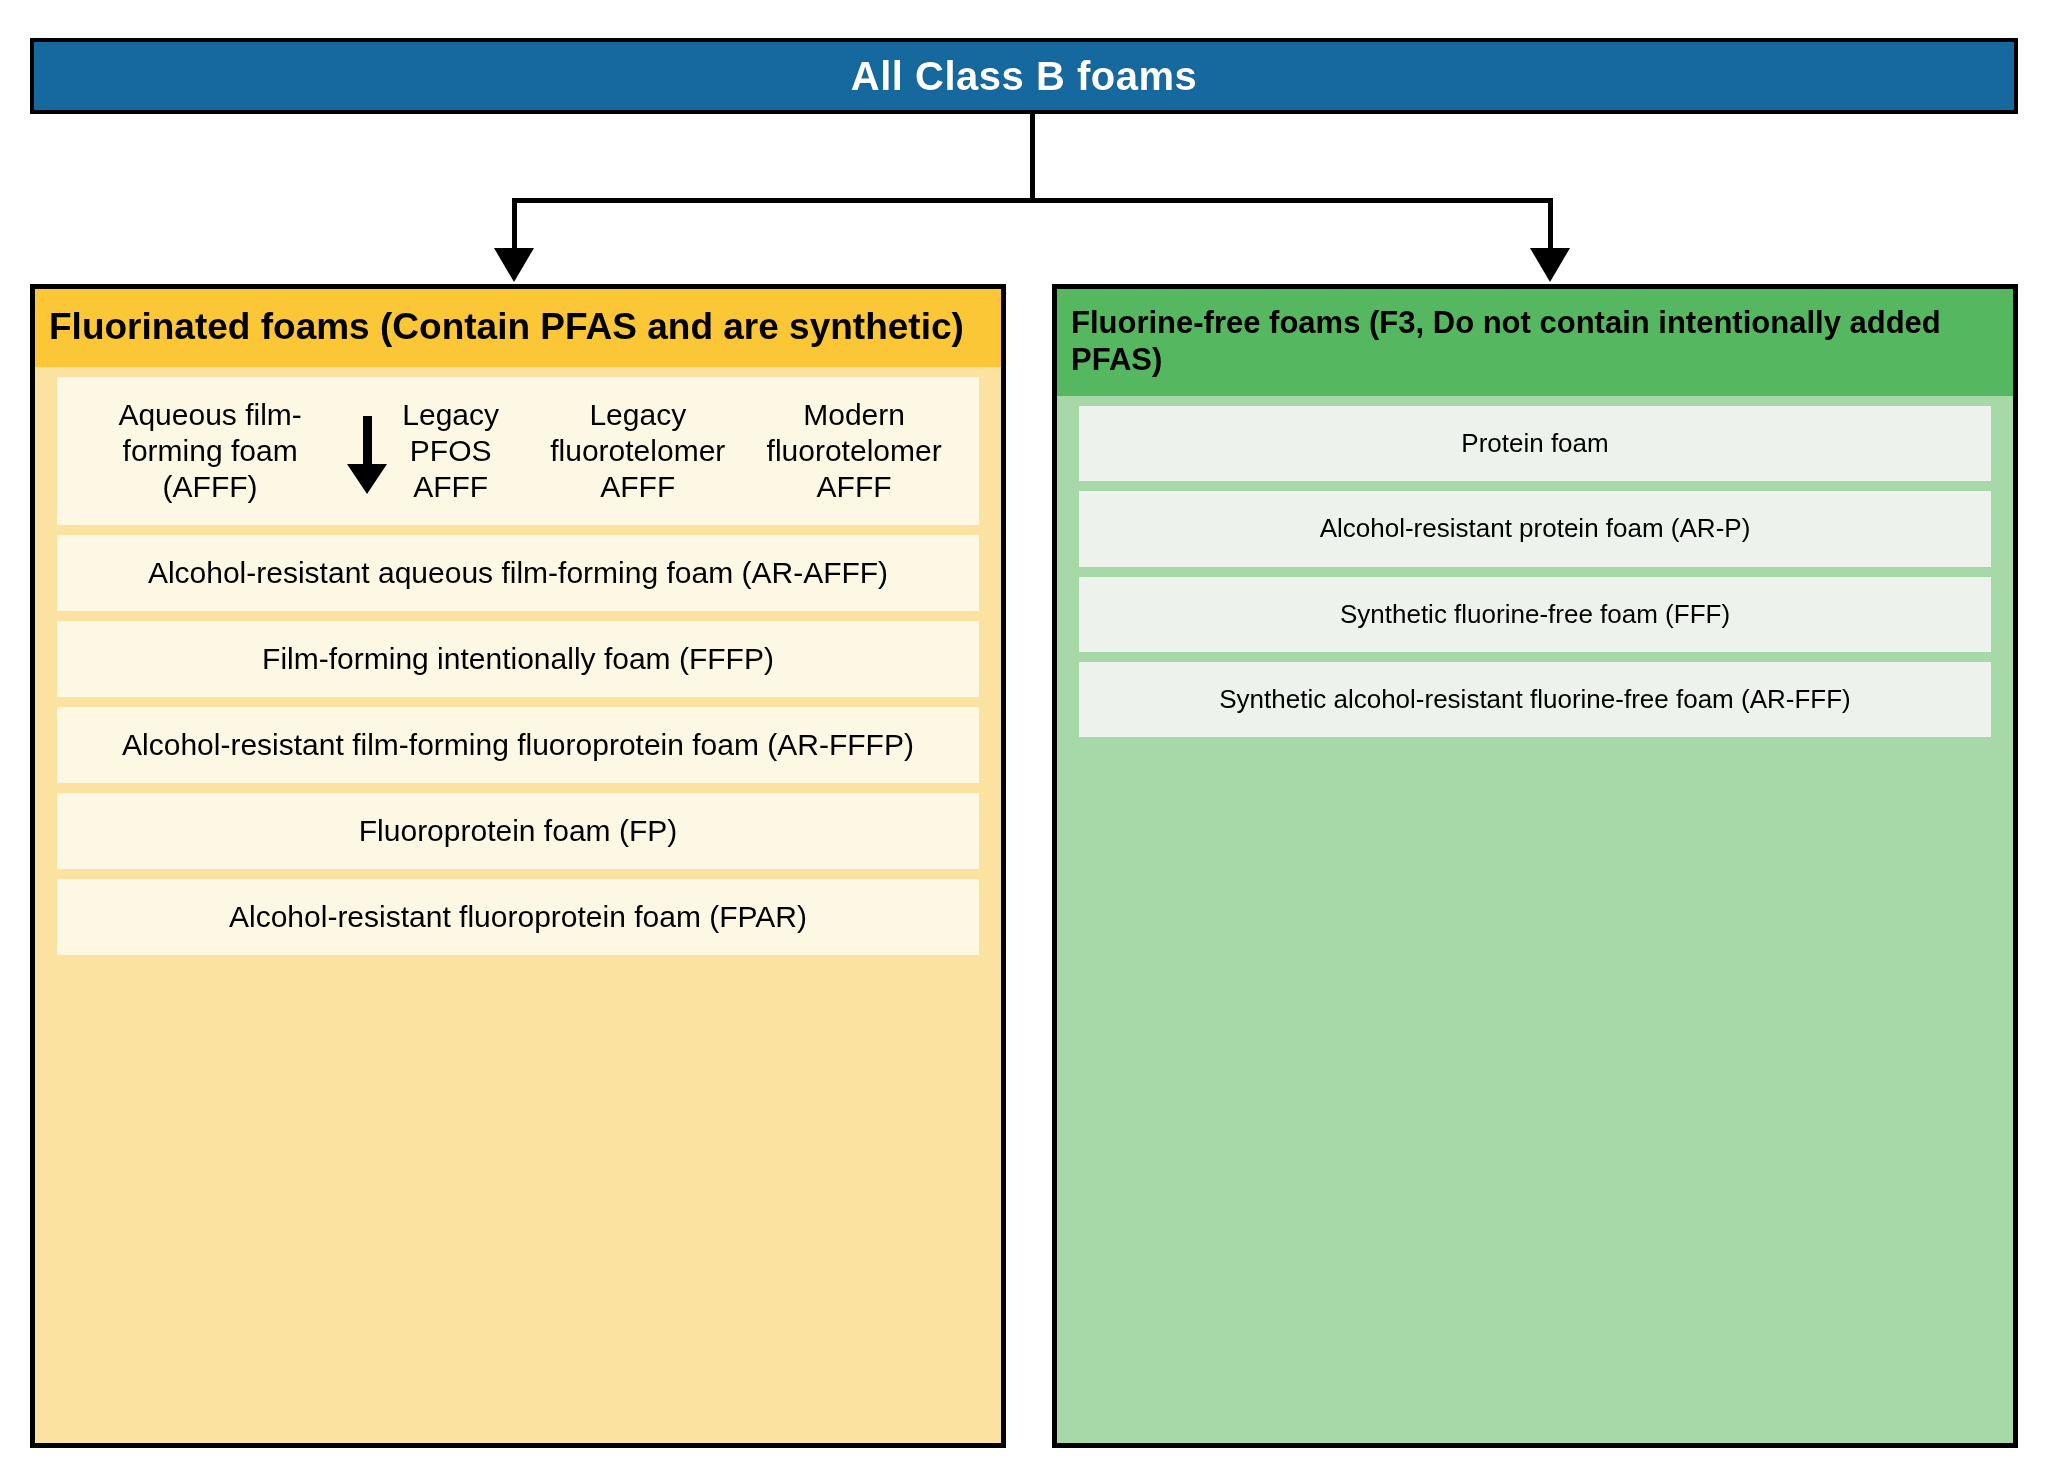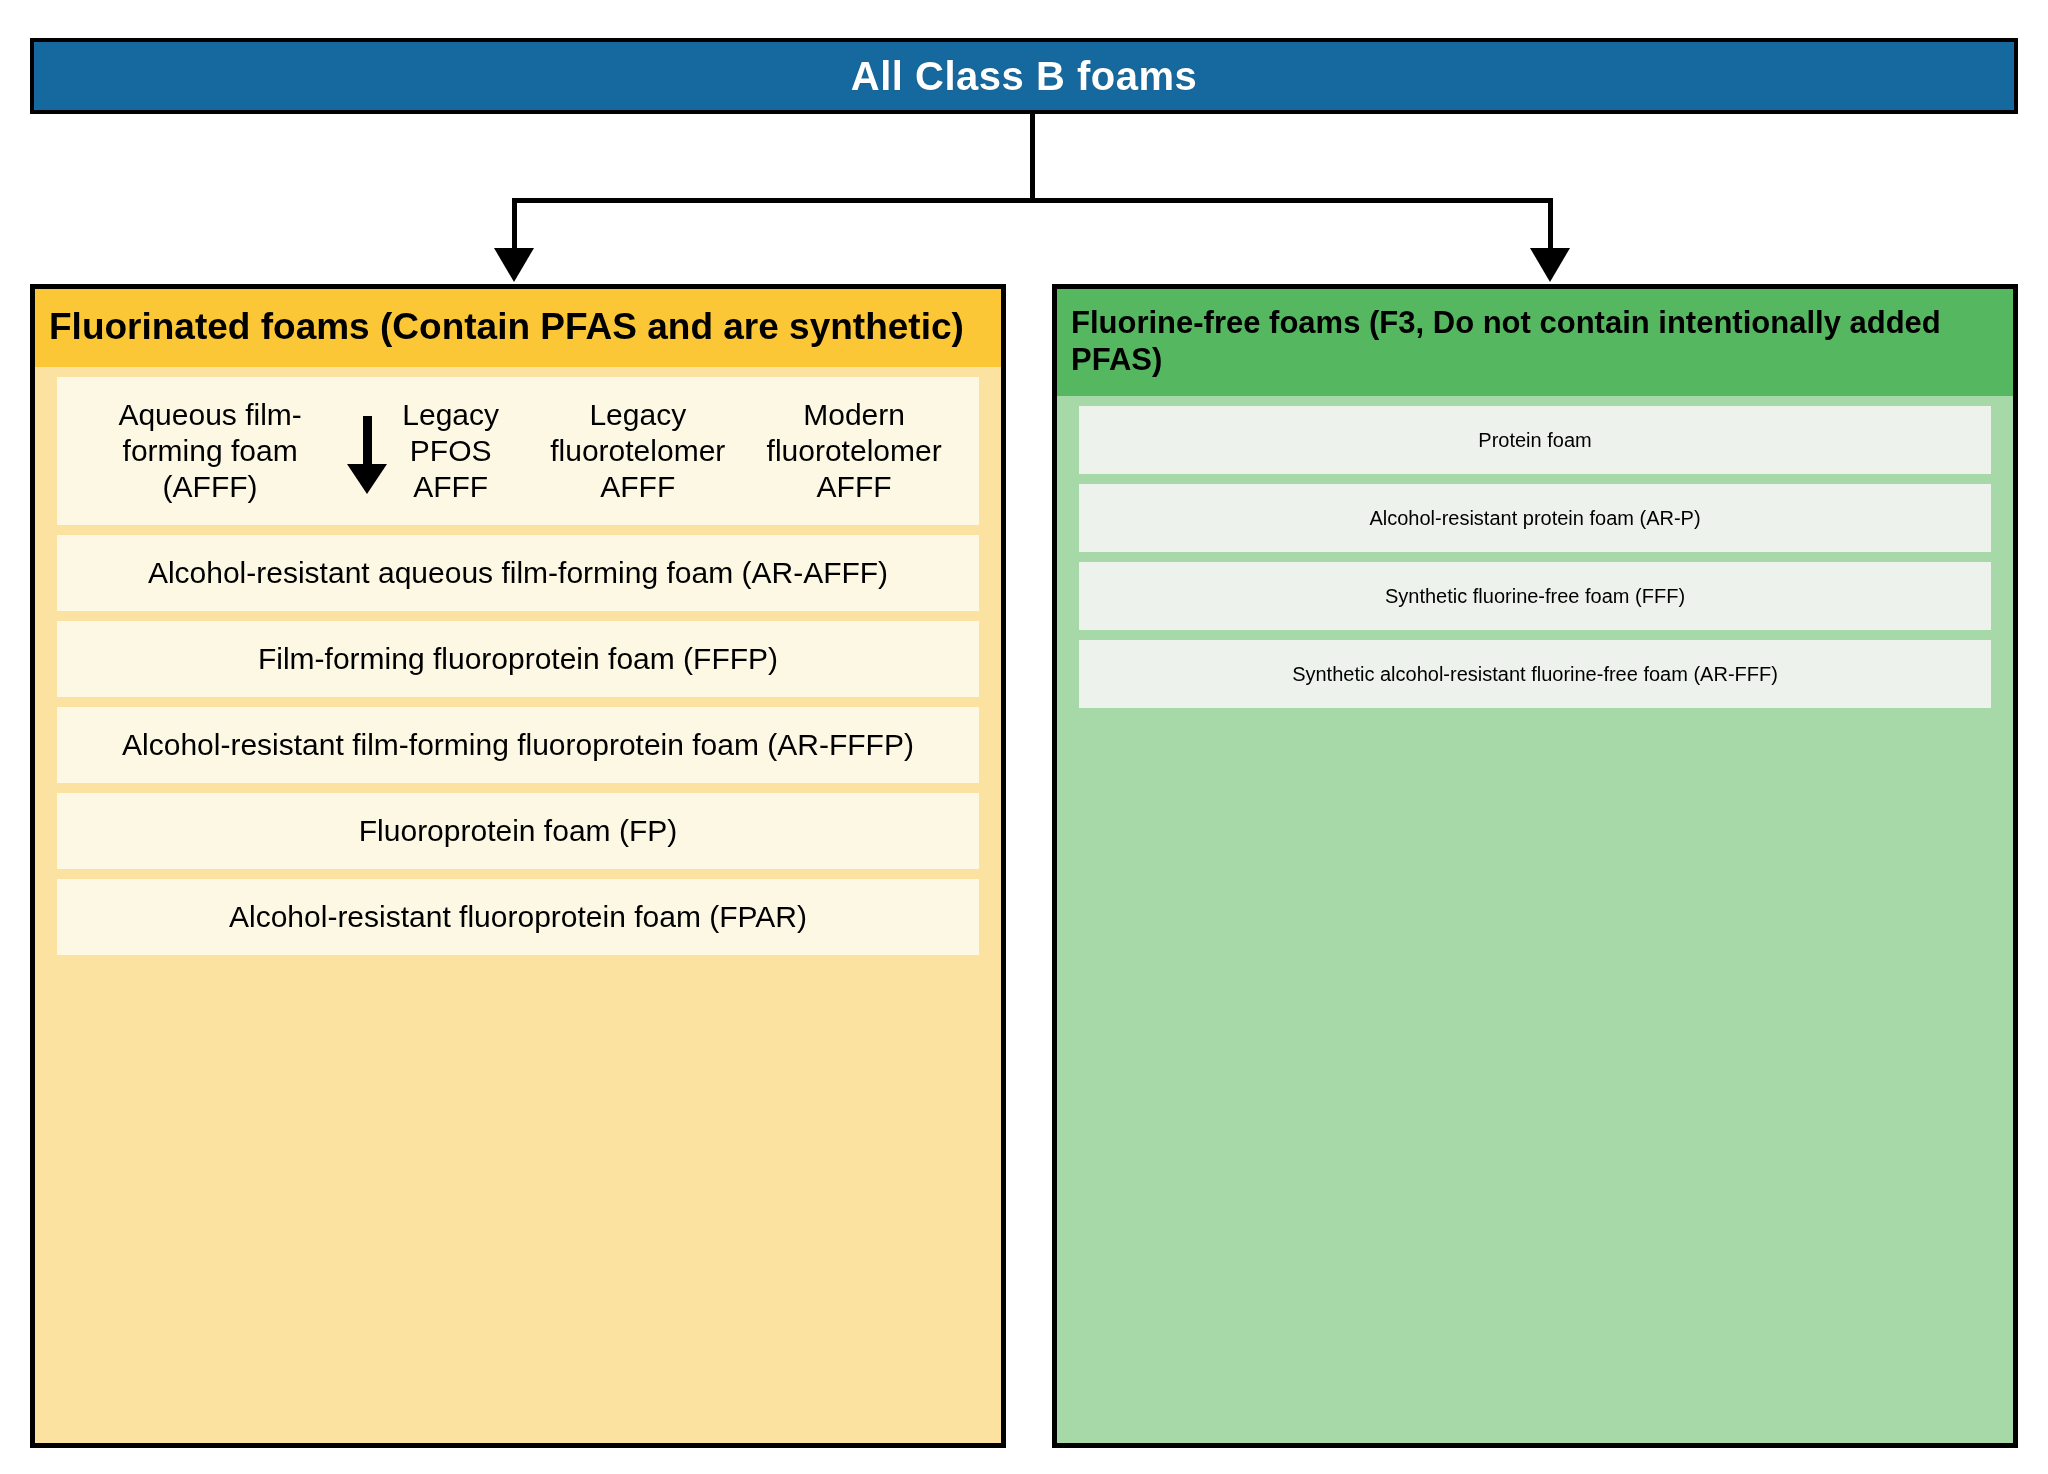--- a/index.html
+++ b/index.html
@@ -138,21 +138,21 @@
     align-items: center;
     justify-content: center;
   }
   .col-left .item {
     background: #fdf8e4;
     font-size: 30px;
     padding: 20px 16px;
   }
   .col-right .item {
     background: #edf3ec;
-    font-size: 20px;
+    font-size: 26px;
     padding: 22px 16px;
   }
 
   
   .item-afff {
     padding-top: 24px;
     padding-bottom: 20px;
   }
   .afff-arrow {
     position: relative;
@@ -214,21 +214,21 @@
         <span class="sub-line">Legacy PFOS AFFF</span>
         <span class="sub-line">Legacy fluorotelomer AFFF</span>
         <span class="sub-line">Modern fluorotelomer AFFF</span>
       </div>
 
       <div class="item">
         <span class="line">Alcohol-resistant aqueous film-forming foam (AR-AFFF)</span>
       </div>
 
       <div class="item">
-        <span class="line">Film-forming fluoroprotein foam (FFFP)</span>
+        <span class="line">Film-forming intentionally foam (FFFP)</span>
       </div>
 
       <div class="item">
         <span class="line">Alcohol-resistant film-forming fluoroprotein foam (AR-FFFP)</span>
       </div>
 
       <div class="item">
         <span class="line">Fluoroprotein foam (FP)</span>
       </div>
 

